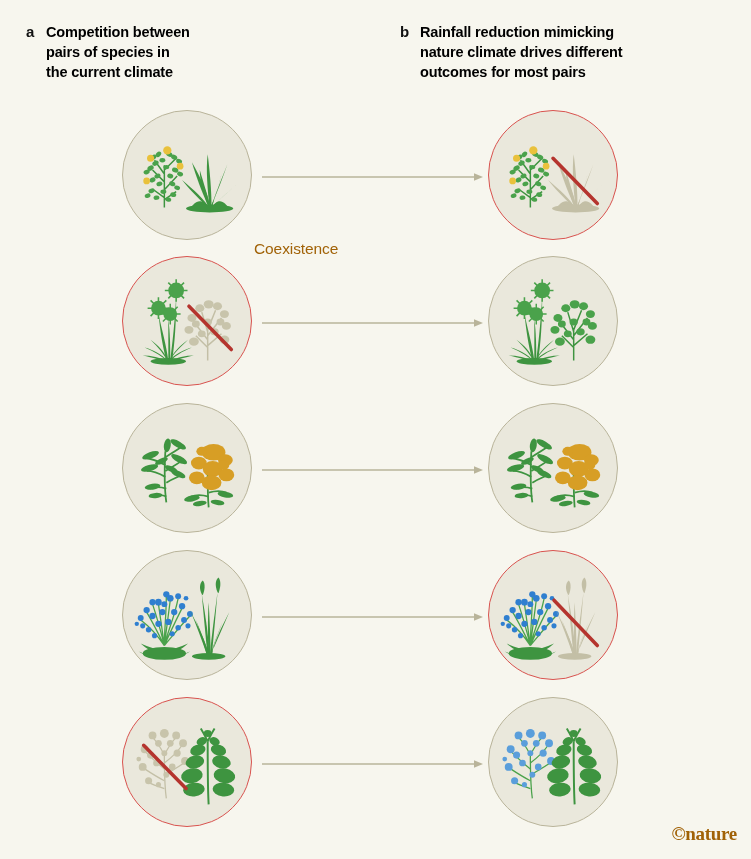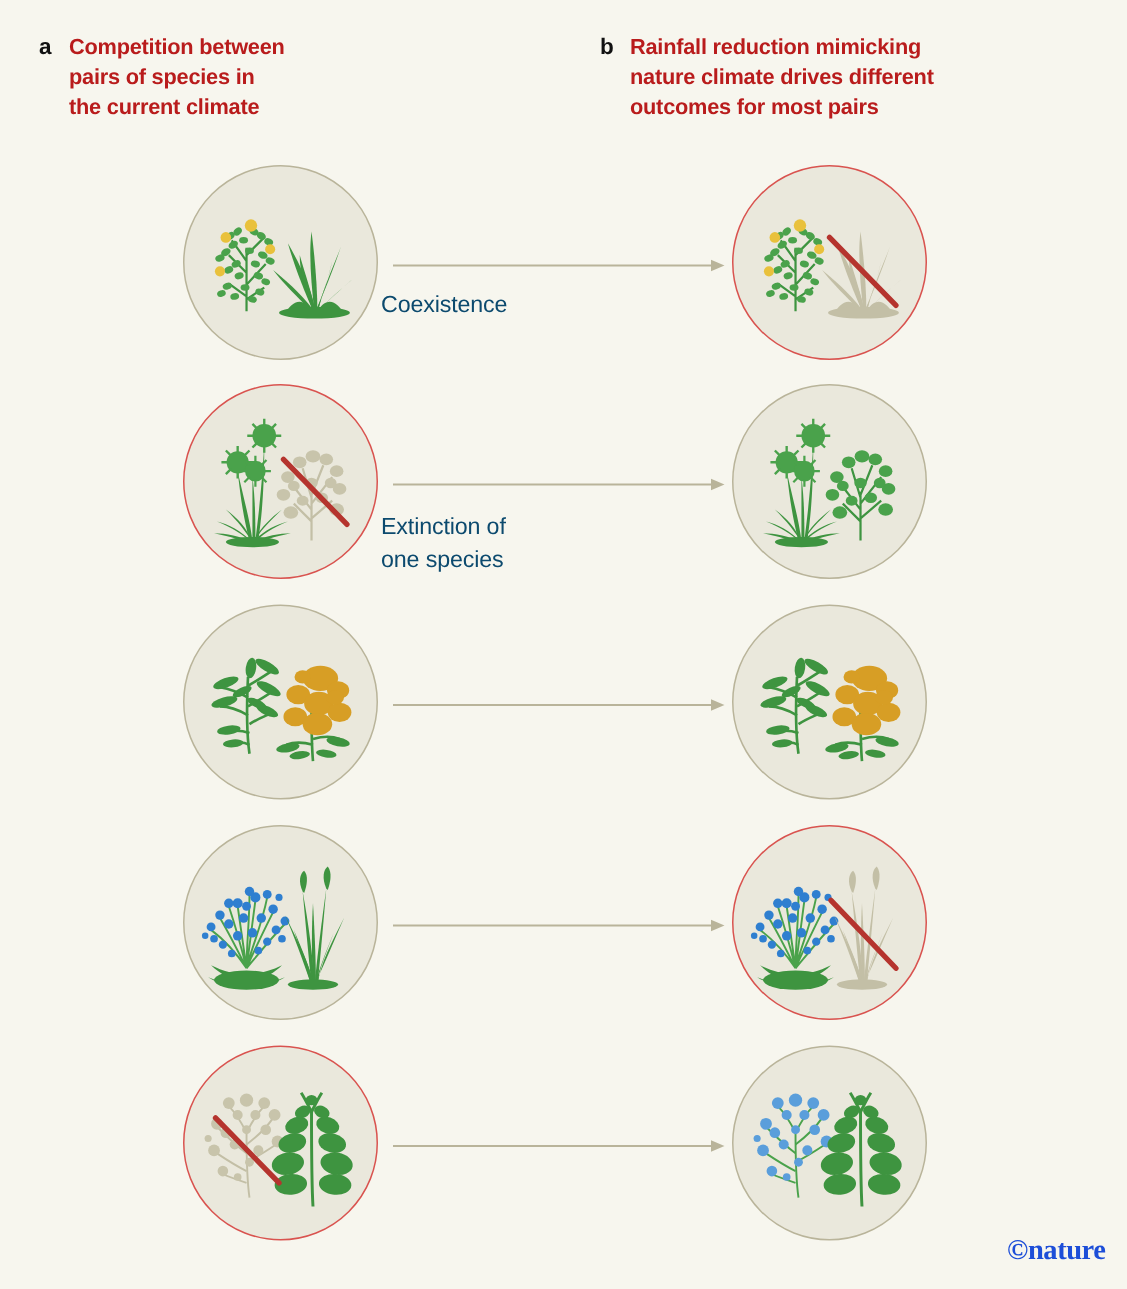--- a/index.html
+++ b/index.html
@@ -32,21 +32,21 @@
     font-weight: bold;
     font-size: 15px;
     color: #111111;
     line-height: 19px;
     width: 20px;
     flex: 0 0 20px;
   }
   .panel-title {
     font-weight: bold;
     font-size: 14.5px;
-    color: #b91c1c;
+    color: #000000;
     line-height: 20px;
     letter-spacing: -0.15px;
     white-space: pre-line;
   }
   #panel-a-header { left: 26px; top: 22px; width: 270px; }
   #panel-b-header { left: 400px; top: 22px; width: 320px; }
 
   
   .row {
     position: absolute;
@@ -82,35 +82,36 @@
     top: 62px;
     left: 262px;
     width: 222px;
     height: 10px;
   }
 
   
   .outcome-label {
     position: absolute;
     font-size: 15.5px;
-    color: #0c4a6e;
+    color: #a16207;
     line-height: 22px;
     white-space: pre-line;
     letter-spacing: -0.1px;
+    margin-top: 45px;
   }
 
   
   #nature-logo {
     position: absolute;
     right: 14px;
     bottom: 14px;
     font-family: "Liberation Serif", serif;
     font-weight: bold;
     font-size: 19px;
-    color: #1d4ed8;
+    color: #a16207;
     letter-spacing: -0.3px;
   }
 
   svg { display: block; overflow: visible; }
 </style>
 </head>
 <body>
 
 <div class="figure">
 
@@ -732,18 +733,16 @@
             <ellipse cx="93" cy="44" rx="5.5" ry="4" transform="rotate(25 93 44)"></ellipse>
             <ellipse cx="86" cy="36" rx="4" ry="3.5"></ellipse>
           </g>
         </g>
       </svg>
     </div>
   </div>
 
   <div class="outcome-label" style="left:254px; top:193px;">Coexistence</div>
 
-  <div class="outcome-label" style="left:254px; top:341px;">Extinction of
-one species</div>
 
   <div id="nature-logo">©nature</div>
 
 </div>
 
 </body></html>

